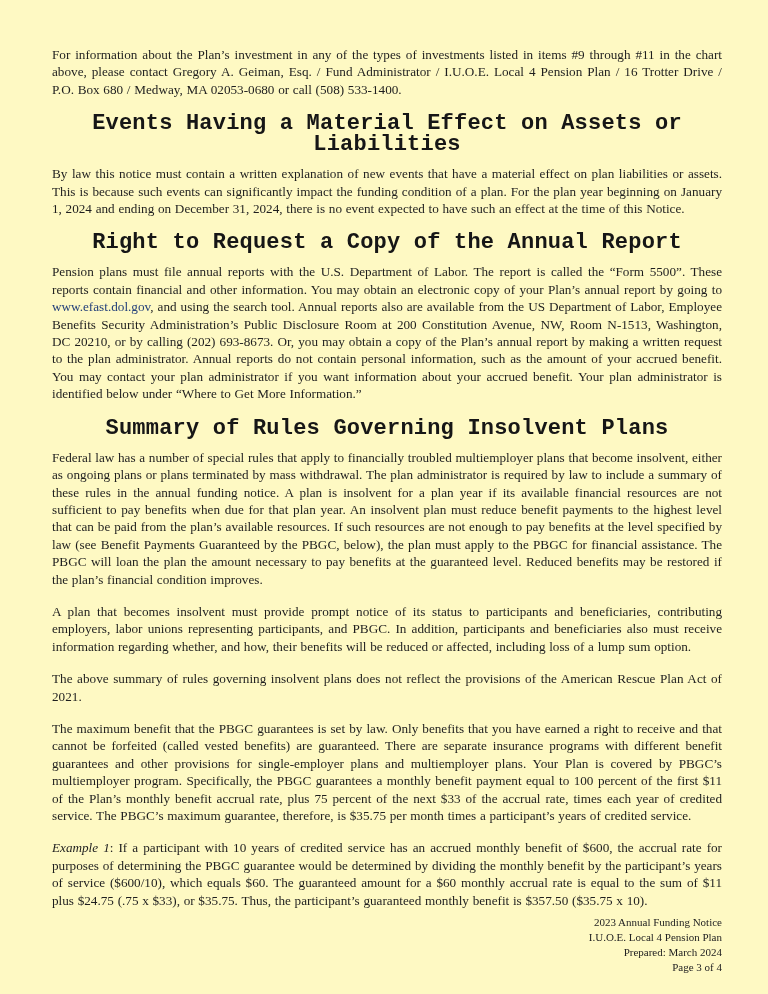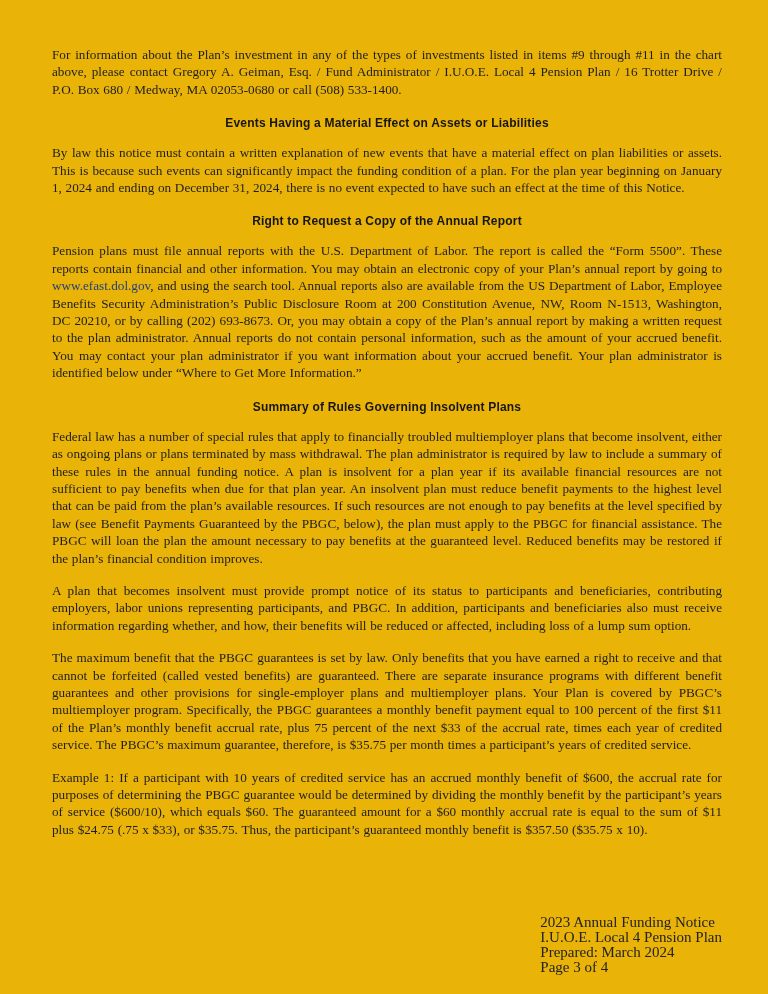--- a/index.html
+++ b/index.html
@@ -2,58 +2,59 @@
 <html><head>
 <meta charset="utf-8">
 <style>
   * { margin: 0; padding: 0; box-sizing: border-box; }
   html, body { background: #ffffff; }
   .page {
     position: relative;
     width: 768px;
     height: 994px;
     margin: 0 auto;
-    background: #eab308;
+    background: #fef9c3;
     overflow: hidden;
     font-family: "Liberation Serif", "DejaVu Serif", serif;
     color: #1e1e1e;
   }
   .content {
     position: absolute;
     left: 52px;
     top: 46px;
     width: 670px;
   }
   p.body-para {
     font-size: 13.2px;
     line-height: 17.4px;
     text-align: justify;
     margin: 0 0 15px 0;
     word-spacing: 0.4px;
   }
   h2.section-heading {
-    font-family: Liberation Sans, sans-serif;
+    font-family: Liberation Mono, monospace;
     font-weight: bold;
-    font-size: 12px;
+    font-size: 22px;
     line-height: 21px;
     text-align: center;
     color: #161616;
     letter-spacing: 0.2px;
     margin: 4px 0 10px 0;
   }
   .link {
     color: #24407a;
     cursor: pointer;
   }
-  .italic { }
+  .italic { font-style: italic; }
   .footer {
     position: absolute;
     right: 46px;
     top: 915px;
-    font-size: 15px;
+    text-align: right;
+    font-size: 11px;
     line-height: 15px;
     color: #232323;
   }
 </style>
 </head>
 <body>
 
 <div class="page">
   <div class="content">
 
@@ -66,20 +67,21 @@
     <h2 class="section-heading">Right to Request a Copy of the Annual Report</h2>
 
     <p class="body-para"><span>Pension plans must file annual reports with the U.S. Department of Labor.  The report is called the “Form 5500”.  These reports contain financial and other information. You may obtain an electronic copy of your Plan’s annual report by going to </span><a class="link">www.efast.dol.gov</a><span>, and using the search tool. Annual reports also are available from the US Department of Labor, Employee Benefits Security Administration’s Public Disclosure Room at 200 Constitution Avenue, NW, Room N-1513, Washington, DC 20210, or by calling (202) 693-8673. Or, you may obtain a copy of the Plan’s annual report by making a written request to the plan administrator. Annual reports do not contain personal information, such as the amount of your accrued benefit. You may contact your plan administrator if you want information about your accrued benefit. Your plan administrator is identified below under “Where to Get More Information.”</span></p>
 
     <h2 class="section-heading">Summary of Rules Governing Insolvent Plans</h2>
 
     <p class="body-para">Federal law has a number of special rules that apply to financially troubled multiemployer plans that become insolvent, either as ongoing plans or plans terminated by mass withdrawal. The plan administrator is required by law to include a summary of these rules in the annual funding notice.  A plan is insolvent for a plan year if its available financial resources are not sufficient to pay benefits when due for that plan year. An insolvent plan must reduce benefit payments to the highest level that can be paid from the plan’s available resources. If such resources are not enough to pay benefits at the level specified by law (see Benefit Payments Guaranteed by the PBGC, below), the plan must apply to the PBGC for financial assistance. The PBGC will loan the plan the amount necessary to pay benefits at the guaranteed level. Reduced benefits may be restored if the plan’s financial condition improves.</p>
 
     <p class="body-para">A plan that becomes insolvent must provide prompt notice of its status to participants and beneficiaries, contributing employers, labor unions representing participants, and PBGC.  In addition, participants and beneficiaries also must receive information regarding whether, and how, their benefits will be reduced or affected, including loss of a lump sum option.</p>
 
+    <p class="body-para">The above summary of rules governing insolvent plans does not reflect the provisions of the American Rescue Plan Act of 2021.</p>
 
 
     <p class="body-para">The maximum benefit that the PBGC guarantees is set by law.  Only benefits that you have earned a right to receive and that cannot be forfeited (called vested benefits) are guaranteed.  There are separate insurance programs with different benefit guarantees and other provisions for single-employer plans and multiemployer plans. Your Plan is covered by PBGC’s multiemployer program. Specifically, the PBGC guarantees a monthly benefit payment equal to 100 percent of the first $11 of the Plan’s monthly benefit accrual rate, plus 75 percent of the next $33 of the accrual rate, times each year of credited service. The PBGC’s maximum guarantee, therefore, is $35.75 per month times a participant’s years of credited service.</p>
 
     <p class="body-para"><span class="italic">Example 1</span><span>: If a participant with 10 years of credited service has an accrued monthly benefit of $600, the accrual rate for purposes of determining the PBGC guarantee would be determined by dividing the monthly benefit by the participant’s years of service ($600/10), which equals $60. The guaranteed amount for a $60 monthly accrual rate is equal to the sum of $11 plus $24.75 (.75 x $33), or $35.75. Thus, the participant’s guaranteed monthly benefit is $357.50 ($35.75 x 10).</span></p>
 
   </div>
 
   <div class="footer">
     <div>2023 Annual Funding Notice</div>

